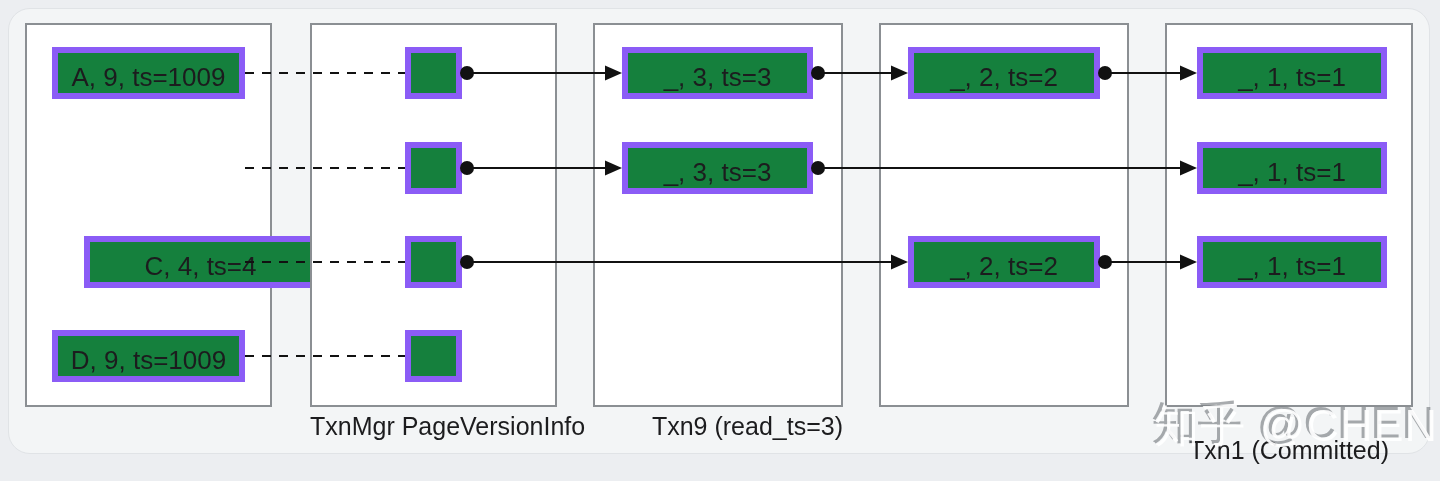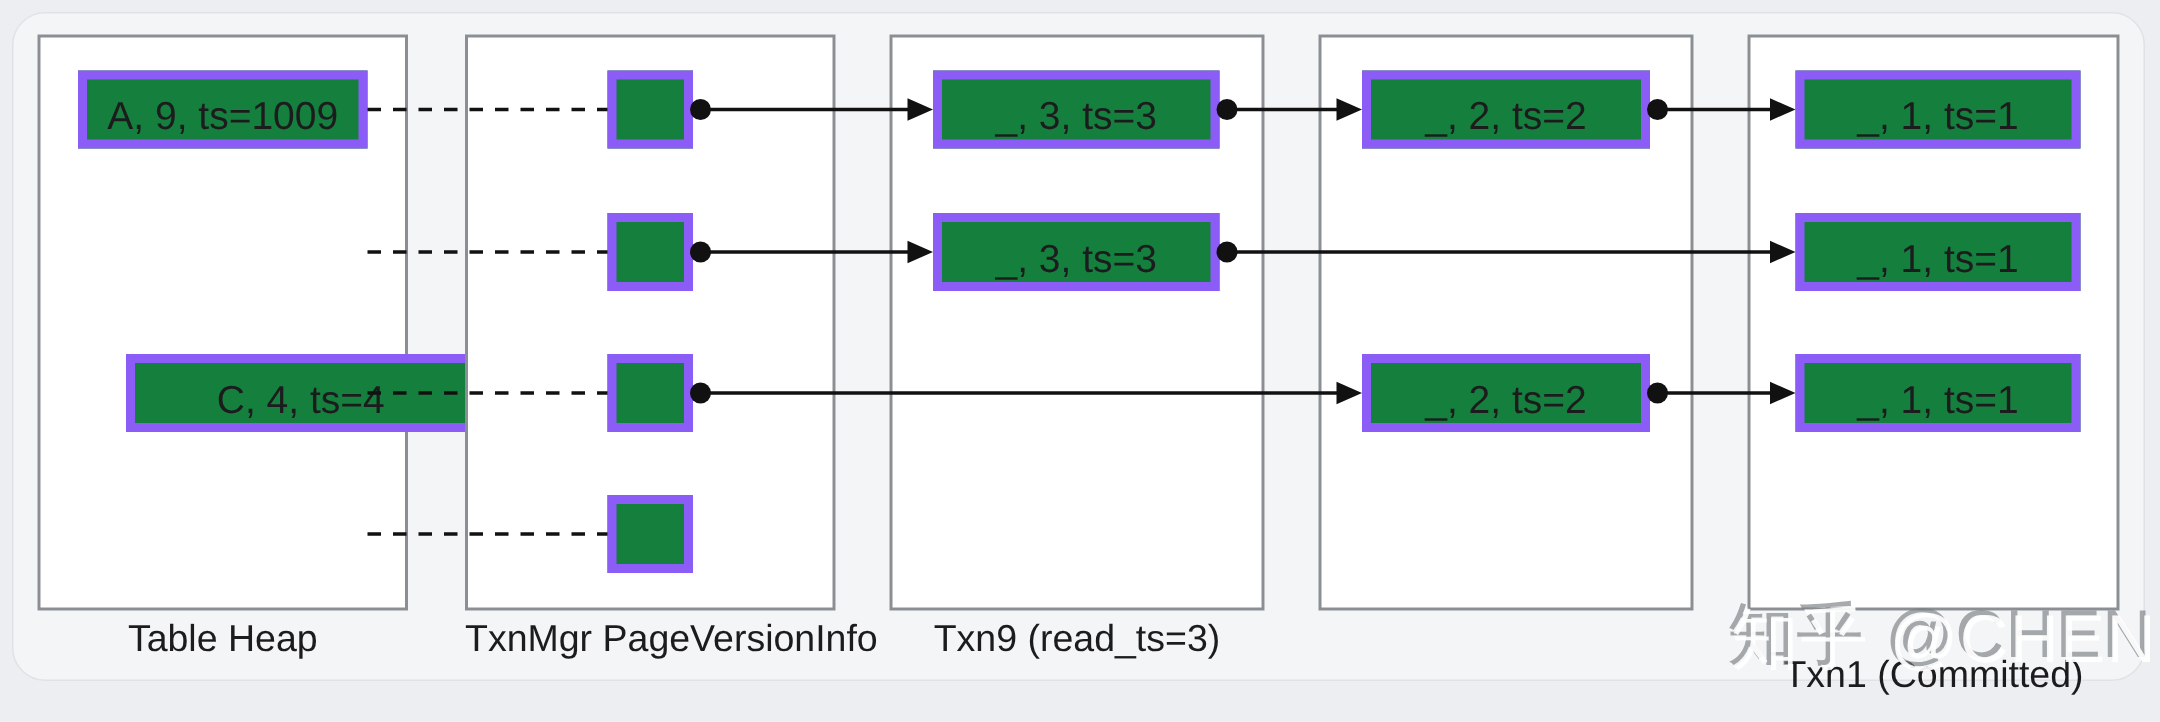--- a/index.html
+++ b/index.html
@@ -72,31 +72,31 @@
     color: rgba(255, 255, 255, 0.92);
     text-shadow: -3px -3px 0 rgba(122, 126, 131, 0.65);
   }
 </style>
 </head>
 <body>
 
 <div class="frame"></div>
 <div class="stage" id="stage">
     <div class="panel" style="left: 25px; top: 23px; width: 247px; height: 384px;"></div>
-    <div class="panel-label" style="left: 25px; top: 412px; width: 247px;">Table Heap</div>
     <div class="node" style="left: 52px; top: 47px; width: 193px; height: 52px;">A, 9, ts=1009</div>
     <div class="node" style="left: 52px; top: 236px; width: 233px; height: 52px; margin-left: 32px;">C, 4, ts=4</div>
+    <div class="node" style="left: 52px; top: 330px; width: 193px; height: 52px;">D, 9, ts=1009</div>
     <div class="panel" style="left: 310px; top: 23px; width: 247px; height: 384px;"></div>
     <div class="panel-label" style="left: 310px; top: 412px; width: 247px;">TxnMgr PageVersionInfo</div>
     <div class="node" style="left: 405px; top: 47px; width: 57px; height: 52px;"></div>
     <div class="node" style="left: 405px; top: 142px; width: 57px; height: 52px;"></div>
     <div class="node" style="left: 405px; top: 236px; width: 57px; height: 52px;"></div>
     <div class="node" style="left: 405px; top: 330px; width: 57px; height: 52px;"></div>
     <div class="panel" style="left: 593px; top: 23px; width: 250px; height: 384px;"></div>
-    <div class="panel-label" style="left: 593px; top: 412px; width: 250px;">Txn9 (read_ts=3)</div>
+    <div class="panel-label" style="left: 593px; top: 412px; width: 250px; text-align: right;">Txn9 (read_ts=3)</div>
     <div class="node" style="left: 622px; top: 47px; width: 191px; height: 52px;">_, 3, ts=3</div>
     <div class="node" style="left: 622px; top: 142px; width: 191px; height: 52px;">_, 3, ts=3</div>
     <div class="panel" style="left: 879px; top: 23px; width: 250px; height: 384px;"></div>
     <div class="node" style="left: 908px; top: 47px; width: 192px; height: 52px;">_, 2, ts=2</div>
     <div class="node" style="left: 908px; top: 236px; width: 192px; height: 52px;">_, 2, ts=2</div>
     <div class="panel" style="left: 1165px; top: 23px; width: 248px; height: 384px;"></div>
     <div class="panel-label" style="left: 1165px; top: 436px; width: 248px;">Txn1 (Committed)</div>
     <div class="node" style="left: 1197px; top: 47px; width: 190px; height: 52px;">_, 1, ts=1</div>
     <div class="node" style="left: 1197px; top: 142px; width: 190px; height: 52px;">_, 1, ts=1</div>
     <div class="node" style="left: 1197px; top: 236px; width: 190px; height: 52px;">_, 1, ts=1</div>

